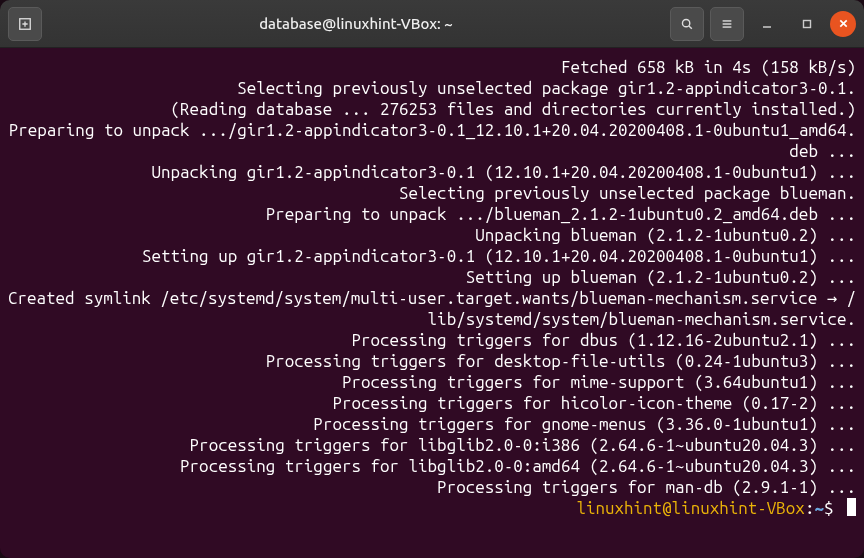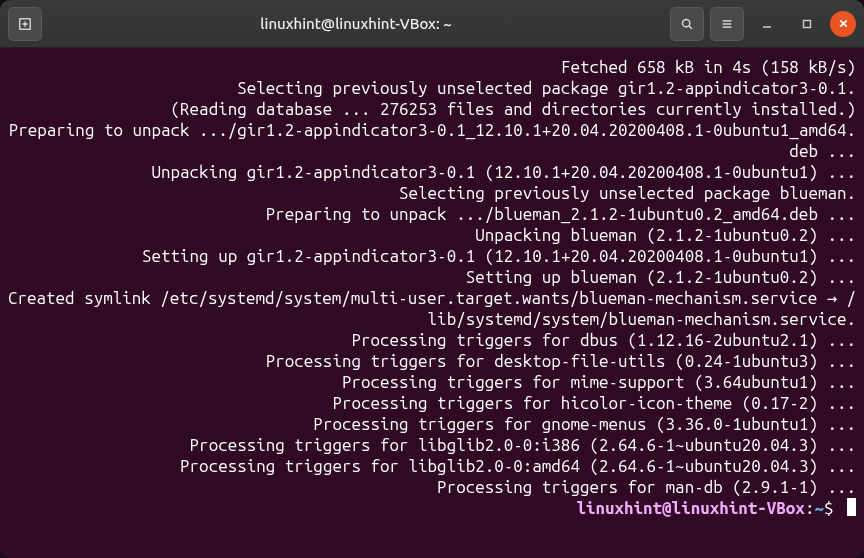--- a/index.html
+++ b/index.html
@@ -69,21 +69,21 @@
       padding: 8px 8px 10px 8px;
       font-size: 17px;
       line-height: 21px;
       color: #ffffff;
       white-space: pre-wrap;
       word-break: break-all;
       overflow: hidden;
       text-align: right;
     }
     .line { display: block; }
-    .prompt-user { color: #f0abfc; font-weight: bold; }
+    .prompt-user { color: #eab308; font-weight: normal; }
     .prompt-colon { color: #ffffff; }
     .prompt-path { color: #6aa8e0; font-weight: bold; }
     .prompt-dollar { color: #ffffff; }
     .cursor {
       display: inline-block;
       width: 9px;
       height: 18px;
       background: #ffffff;
       vertical-align: -2px;
       margin-left: 4px;
@@ -96,21 +96,21 @@
   <div class="tb-left">
     <div class="tb-btn boxed">
       <svg class="tb-icon" viewBox="0 0 16 16">
         <rect x="2" y="2" width="12" height="12" fill="none" stroke="#ddd" stroke-width="1.5"></rect>
         <line x1="8" y1="5" x2="8" y2="11" stroke="#ddd" stroke-width="1.5"></line>
         <line x1="5" y1="8" x2="11" y2="8" stroke="#ddd" stroke-width="1.5"></line>
       </svg>
     </div>
   </div>
 
-  <div class="tb-title">linuxhint@linuxhint-VBox: ~</div>
+  <div class="tb-title">database@linuxhint-VBox: ~</div>
 
   <div class="tb-right">
     <div class="tb-btn boxed">
       <svg class="tb-icon" viewBox="0 0 16 16">
         <circle cx="7" cy="7" r="4.2" fill="none" stroke="#ddd" stroke-width="1.6"></circle>
         <line x1="10.2" y1="10.2" x2="13.5" y2="13.5" stroke="#ddd" stroke-width="1.6"></line>
       </svg>
     </div>
     <div class="tb-btn boxed">
       <svg class="tb-icon" viewBox="0 0 16 16">

